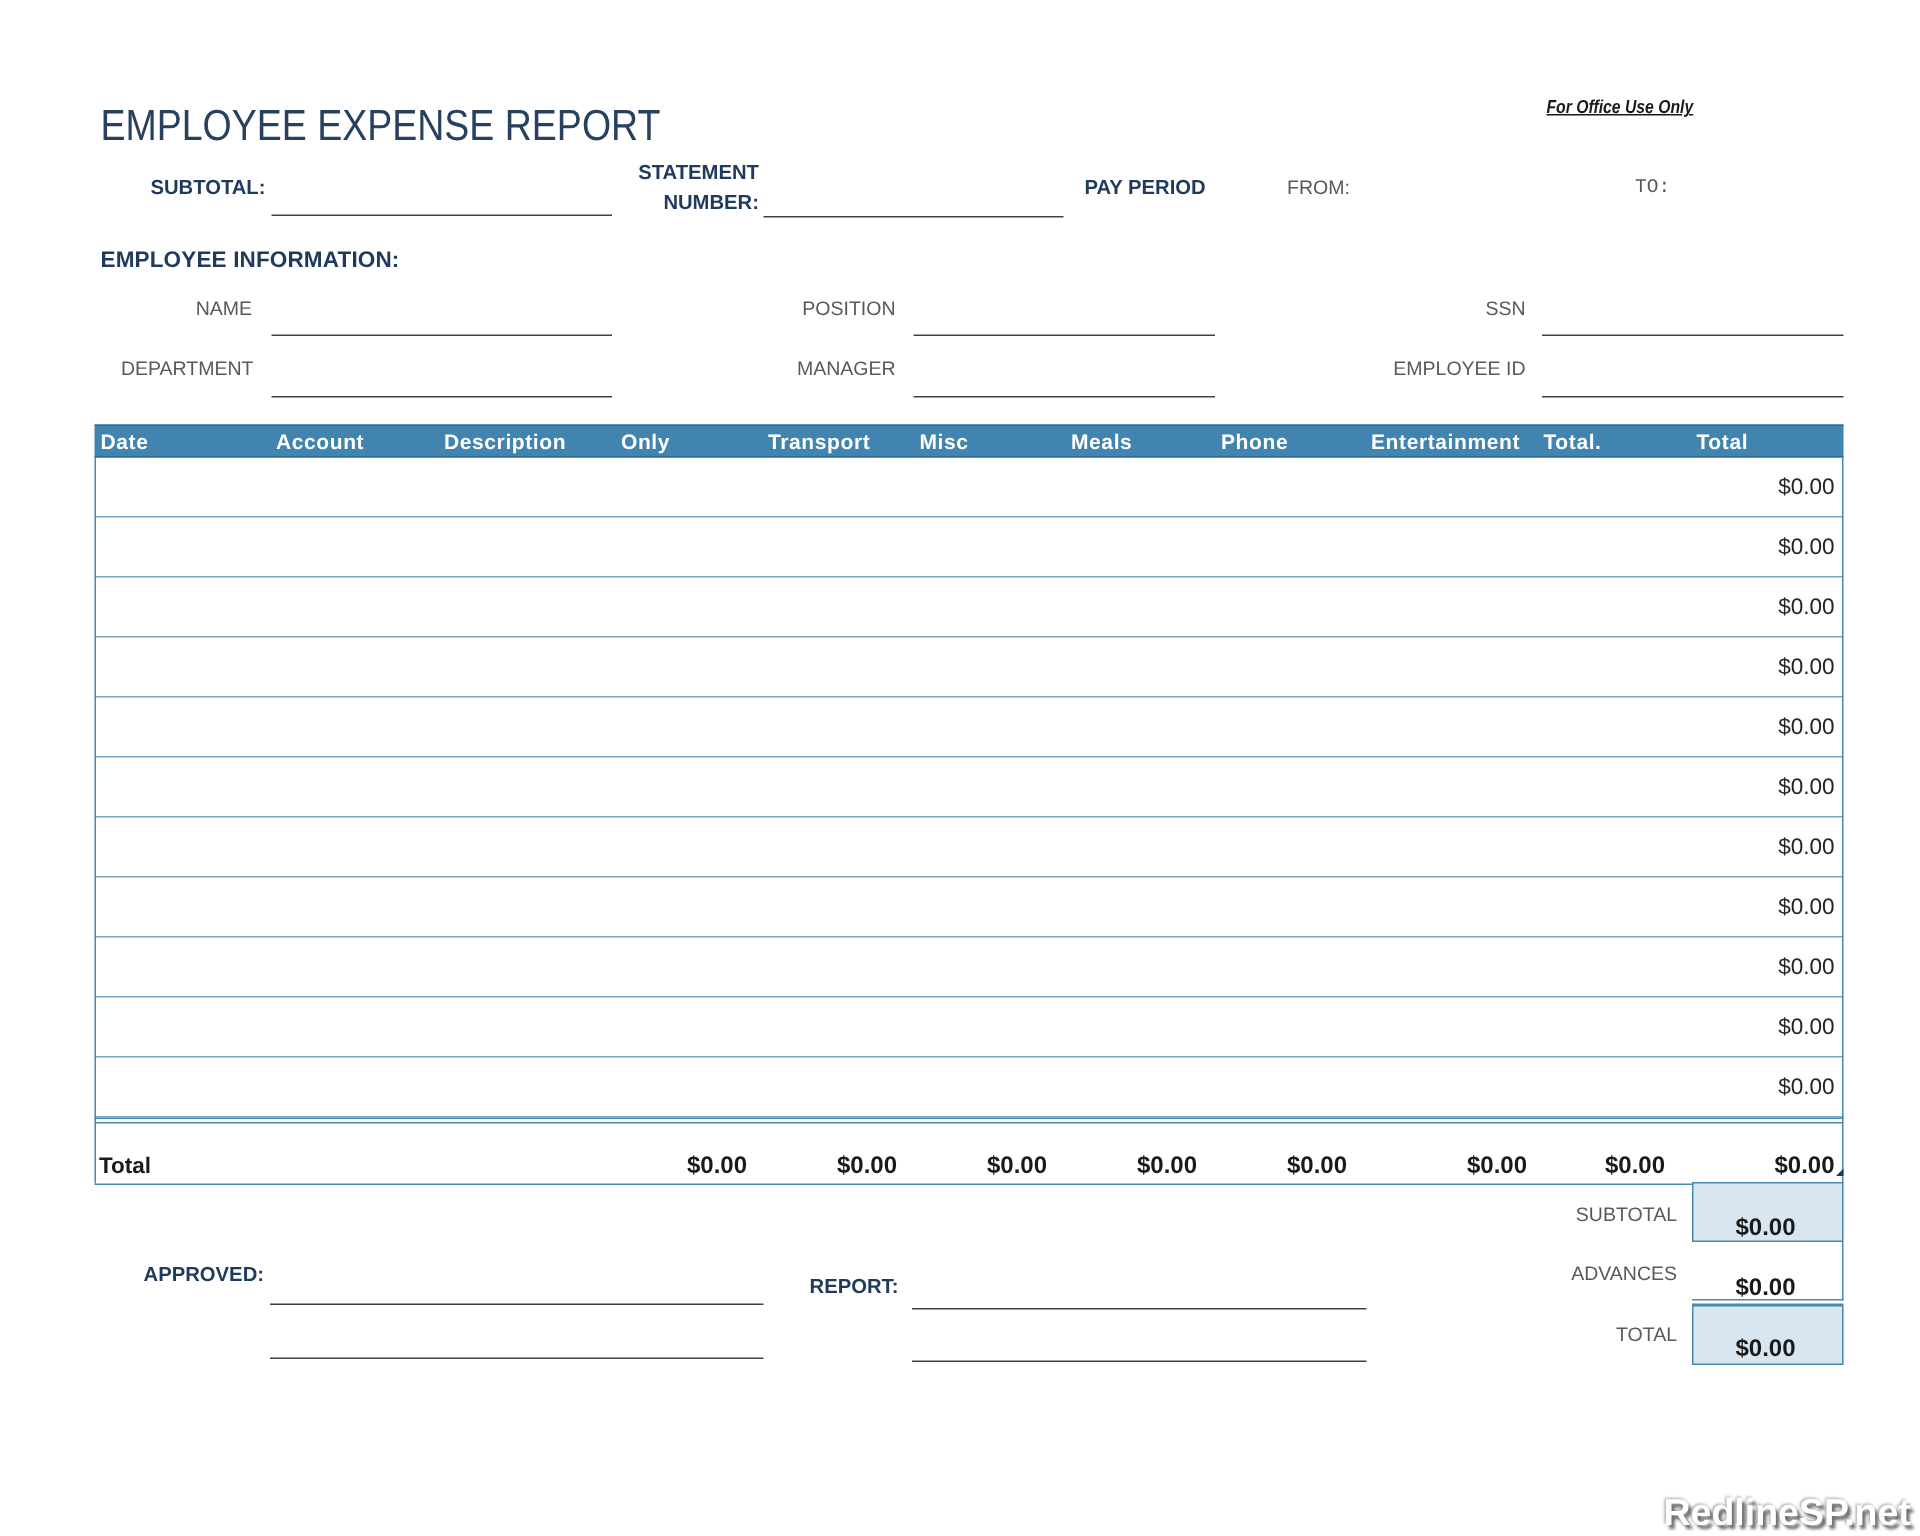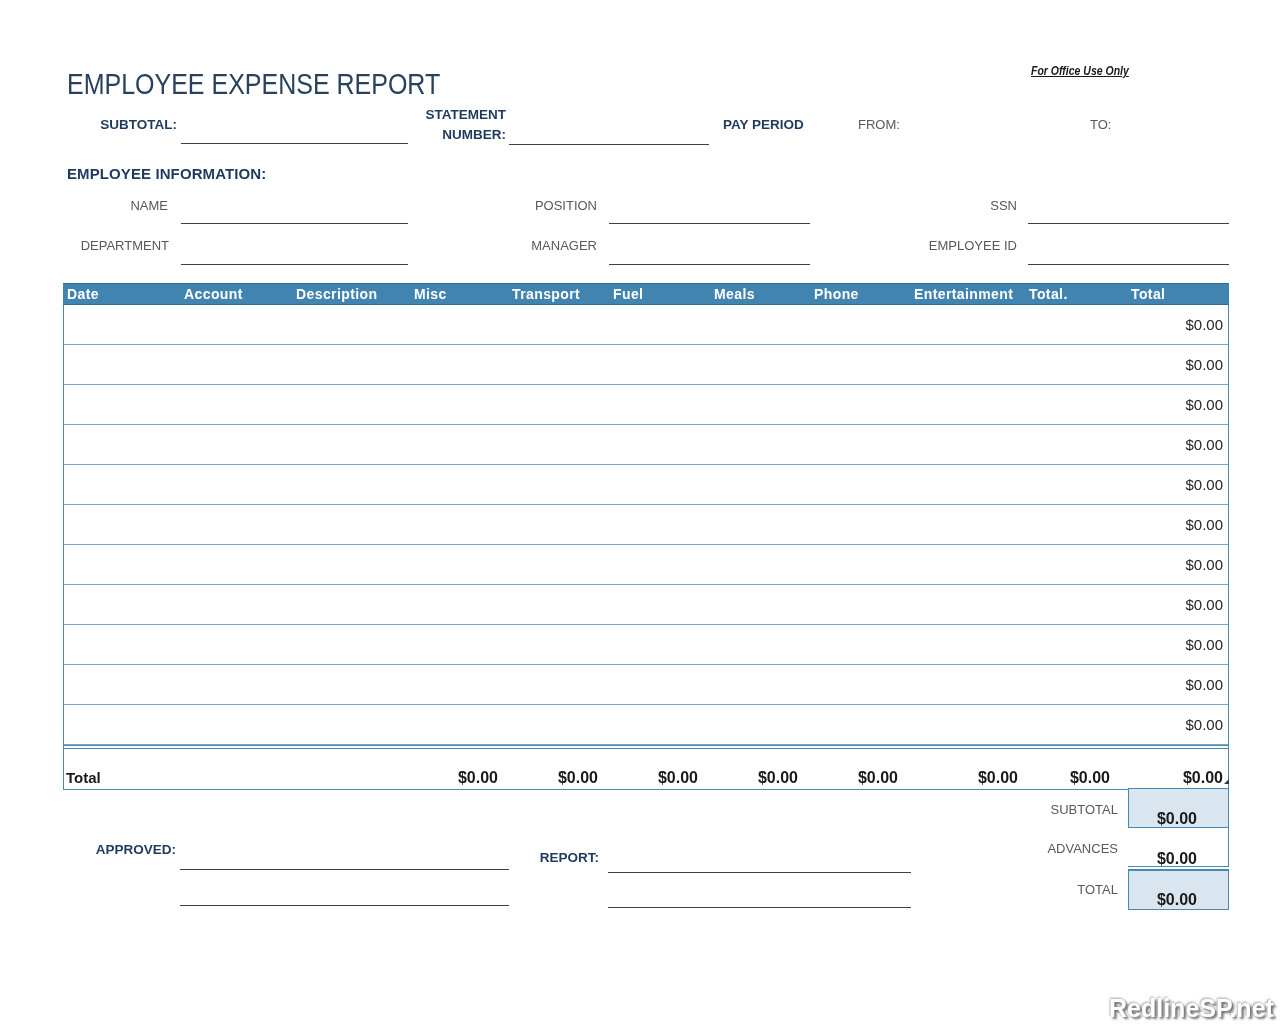--- a/index.html
+++ b/index.html
@@ -20,21 +20,21 @@
 
 <div class="abs" style="left:1031px; top:64px; font-size:12.5px; font-style:italic; font-weight:bold; color:#1a1a1a; text-decoration:underline; transform:scaleX(0.84); transform-origin:left top; white-space:nowrap;">For Office Use Only</div>
 
 <div class="abs navy r" style="left:77px; top:117px; width:100px; font-size:13.5px;">SUBTOTAL:</div>
 <div class="line" style="left:181px; top:143px; width:227px;"></div>
 <div class="abs navy r" style="left:406px; top:107px; width:100px; font-size:13.5px;">STATEMENT</div>
 <div class="abs navy r" style="left:406px; top:127px; width:100px; font-size:13.5px;">NUMBER:</div>
 <div class="line" style="left:509px; top:144px; width:200px;"></div>
 <div class="abs navy" style="left:723px; top:117px; font-size:13.5px;">PAY PERIOD</div>
 <div class="abs gray" style="left:858px; top:117px; font-size:13px;">FROM:</div>
-<div class="abs gray" style="left:1090px; top:117px; font-size:13px;">TO:</div>
+<div class="abs gray" style="left:1090px; top:117px; font-size:13px;font-family:Liberation Mono, monospace;">TO:</div>
 
 <div class="abs navy" style="left:67px; top:165px; font-size:15px; letter-spacing:0.1px;">EMPLOYEE INFORMATION:</div>
 
 <div class="lbl13" style="left:68px; top:198px; width:100px;">NAME</div>
 <div class="line" style="left:181px; top:223px; width:227px;"></div>
 <div class="lbl13" style="left:497px; top:198px; width:100px;">POSITION</div>
 <div class="line" style="left:609px; top:223px; width:201px;"></div>
 <div class="lbl13" style="left:917px; top:198px; width:100px;">SSN</div>
 <div class="line" style="left:1028px; top:223px; width:201px;"></div>
 
@@ -42,23 +42,23 @@
 <div class="line" style="left:181px; top:264px; width:227px;"></div>
 <div class="lbl13" style="left:497px; top:238px; width:100px;">MANAGER</div>
 <div class="line" style="left:609px; top:264px; width:201px;"></div>
 <div class="lbl13" style="left:917px; top:238px; width:100px;">EMPLOYEE ID</div>
 <div class="line" style="left:1028px; top:264px; width:201px;"></div>
 
 <div class="abs" style="left:63px; top:283px; width:1166px; height:22px; background:#4184b0; border-top:1px solid #2d6c94; border-bottom:1px solid #2d6c94;"></div>
 <div class="hdr" style="left:67px;">Date</div>
 <div class="hdr" style="left:184px;text-align:center;">Account</div>
 <div class="hdr" style="left:285px;margin-left:11px;">Description</div>
-<div class="hdr" style="left:414px;">Misc</div>
+<div class="hdr" style="left:414px;">Only</div>
 <div class="hdr" style="left:512px;">Transport</div>
-<div class="hdr" style="left:613px;">Fuel</div>
+<div class="hdr" style="left:613px;">Misc</div>
 <div class="hdr" style="left:714px;">Meals</div>
 <div class="hdr" style="left:814px;">Phone</div>
 <div class="hdr" style="left:914px;">Entertainment</div>
 <div class="hdr" style="left:1029px;">Total.</div>
 <div class="hdr" style="left:1131px;">Total</div>
 
 <div class="row" style="top:305px"></div>
 <div class="rv" style="top:305px">$0.00</div>
 <div class="row" style="top:345px"></div>
 <div class="rv" style="top:345px">$0.00</div>

